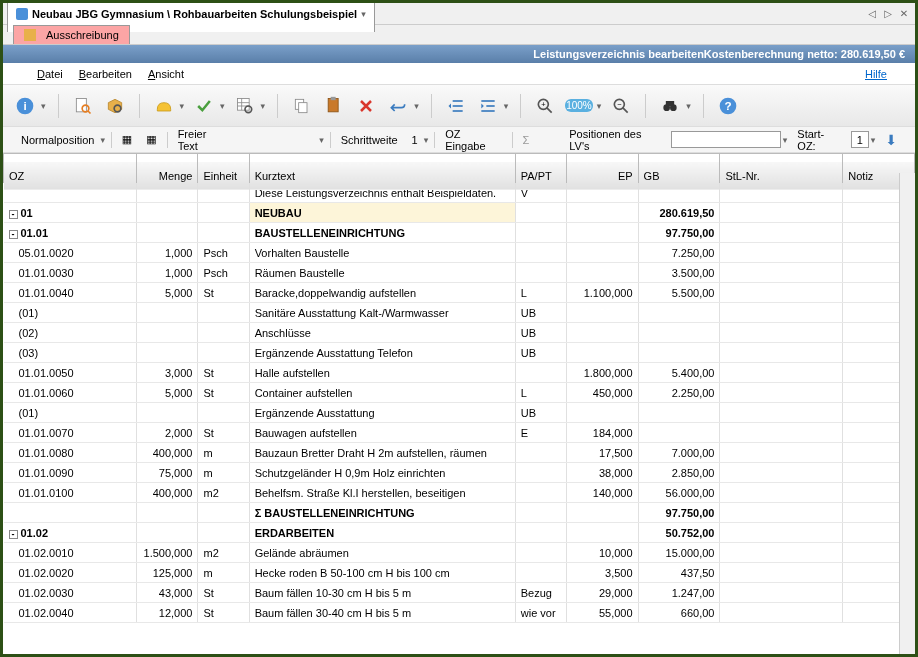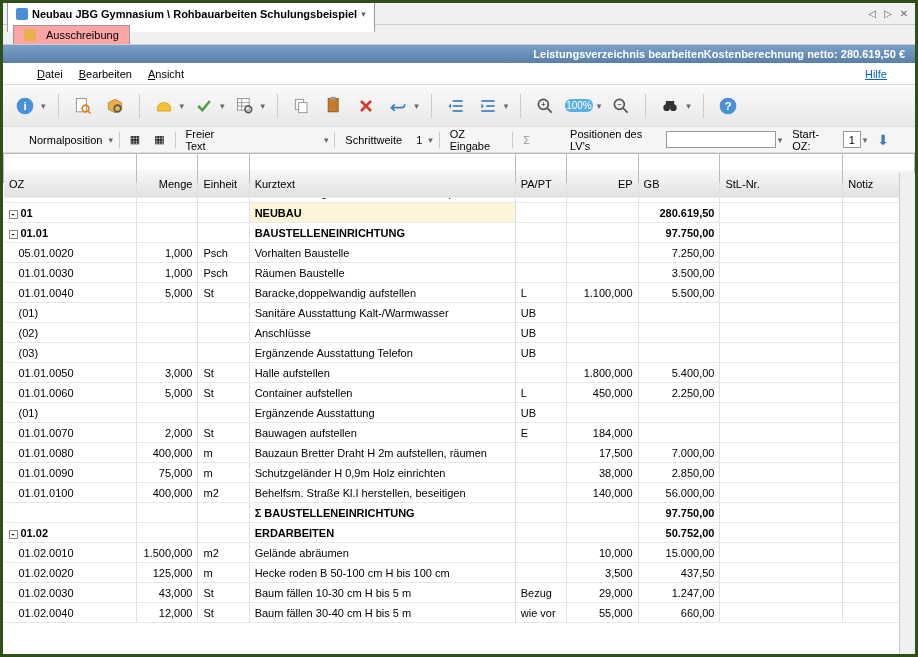--- a/index.html
+++ b/index.html
@@ -15,28 +15,28 @@
 .header-bar { background: linear-gradient(to bottom, #7a9fc9, #5a7fa9); color: #fff; padding: 4px 10px; display: flex; justify-content: flex-end; font-weight: bold; height: 18px; align-items: center; }
 .menu-bar { display: flex; padding: 4px 28px; gap: 4px; border-bottom: 1px solid #ddd; height: 22px; align-items: center; }
 .menu-item { padding: 2px 6px; cursor: pointer; }
 .menu-item span { text-decoration: underline; }
 .help-link { margin-left: auto; color: #0066cc; text-decoration: underline; cursor: pointer; }
 .toolbar { display: flex; padding: 6px 10px; gap: 8px; align-items: center; border-bottom: 1px solid #ddd; height: 42px; background: linear-gradient(to bottom, #fafafa, #e8e8e8); }
 .tool-icon { width: 24px; height: 24px; display: flex; align-items: center; justify-content: center; cursor: pointer; font-size: 18px; }
 .tool-sep { width: 1px; height: 24px; background: #ccc; margin: 0 4px; }
 .tool-dropdown { font-size: 9px; color: #666; margin-left: -4px; }
 .zoom-badge { background: #5ab0e0; color: #fff; padding: 1px 1px; font-size: 10px; border-radius: 6px; }
-.options-bar { display: flex; padding: 4px 22px; gap: 6px; align-items: center; border-bottom: 1px solid #ddd; height: 26px; background: #f5f5f5; font-size: 11px; }
+.options-bar { display: flex; padding: 4px 14px; gap: 6px; align-items: center; border-bottom: 1px solid #ddd; height: 26px; background: #f5f5f5; font-size: 11px; }
 .opt-item { padding: 2px 4px; cursor: pointer; }
 .opt-sep { width: 1px; height: 16px; background: #ccc; }
 .opt-input { border: 1px solid #999; padding: 1px 3px; width: 110px; height: 17px; font-size: 11px; }
 .opt-small { border: 1px solid #999; padding: 1px 3px; width: 18px; height: 17px; font-size: 11px; text-align: center; }
 .table-wrap { overflow: auto; height: 518px; position: relative; }
 table { border-collapse: collapse; width: 100%; table-layout: fixed; }
-th { background: linear-gradient(to bottom, #f8f8f8, #e0e0e0); border: 1px solid #bbb; padding: 8px 5px; font-weight: normal; text-align: left; height: 20px; font-size: 11px; position: sticky; top: 16px; }
+th { background: linear-gradient(to bottom, #f8f8f8, #e0e0e0); border: 1px solid #bbb; padding: 8px 5px; font-weight: normal; text-align: left; height: 20px; font-size: 11px; position: sticky; top: 8px; }
 td { border-right: 1px solid #e0e0e0; border-bottom: 1px solid #e8e8e8; padding: 2px 5px; height: 20px; font-size: 11px; white-space: nowrap; overflow: hidden; }
 .col-oz { width: 130px; }
 .col-menge { width: 60px; text-align: right; }
 .col-einheit { width: 50px; }
 .col-kurztext { width: 260px; }
 .col-papt { width: 50px; }
 .col-ep { width: 70px; text-align: right; }
 .col-gb { width: 80px; text-align: left; }
 .col-stl { width: 120px; }
 .col-notiz { width: 70px; margin-left: 48px; }

